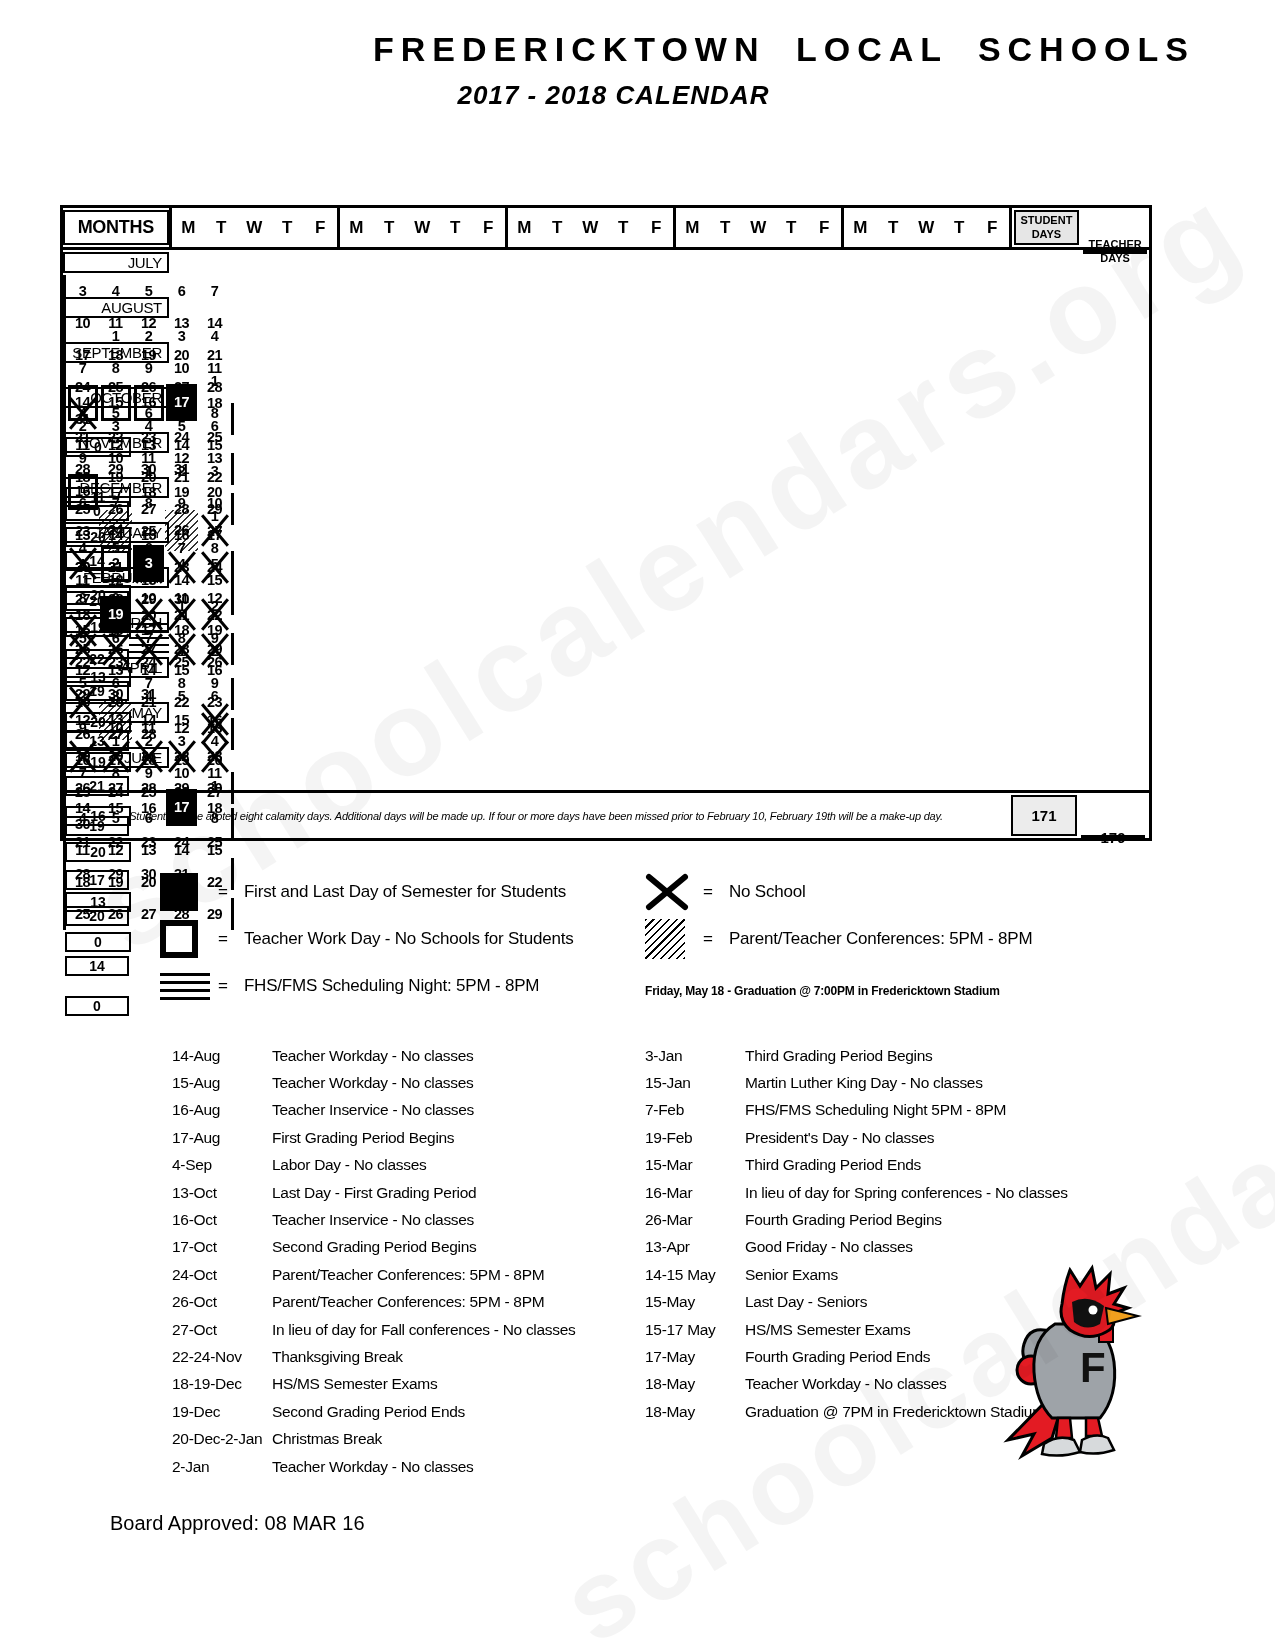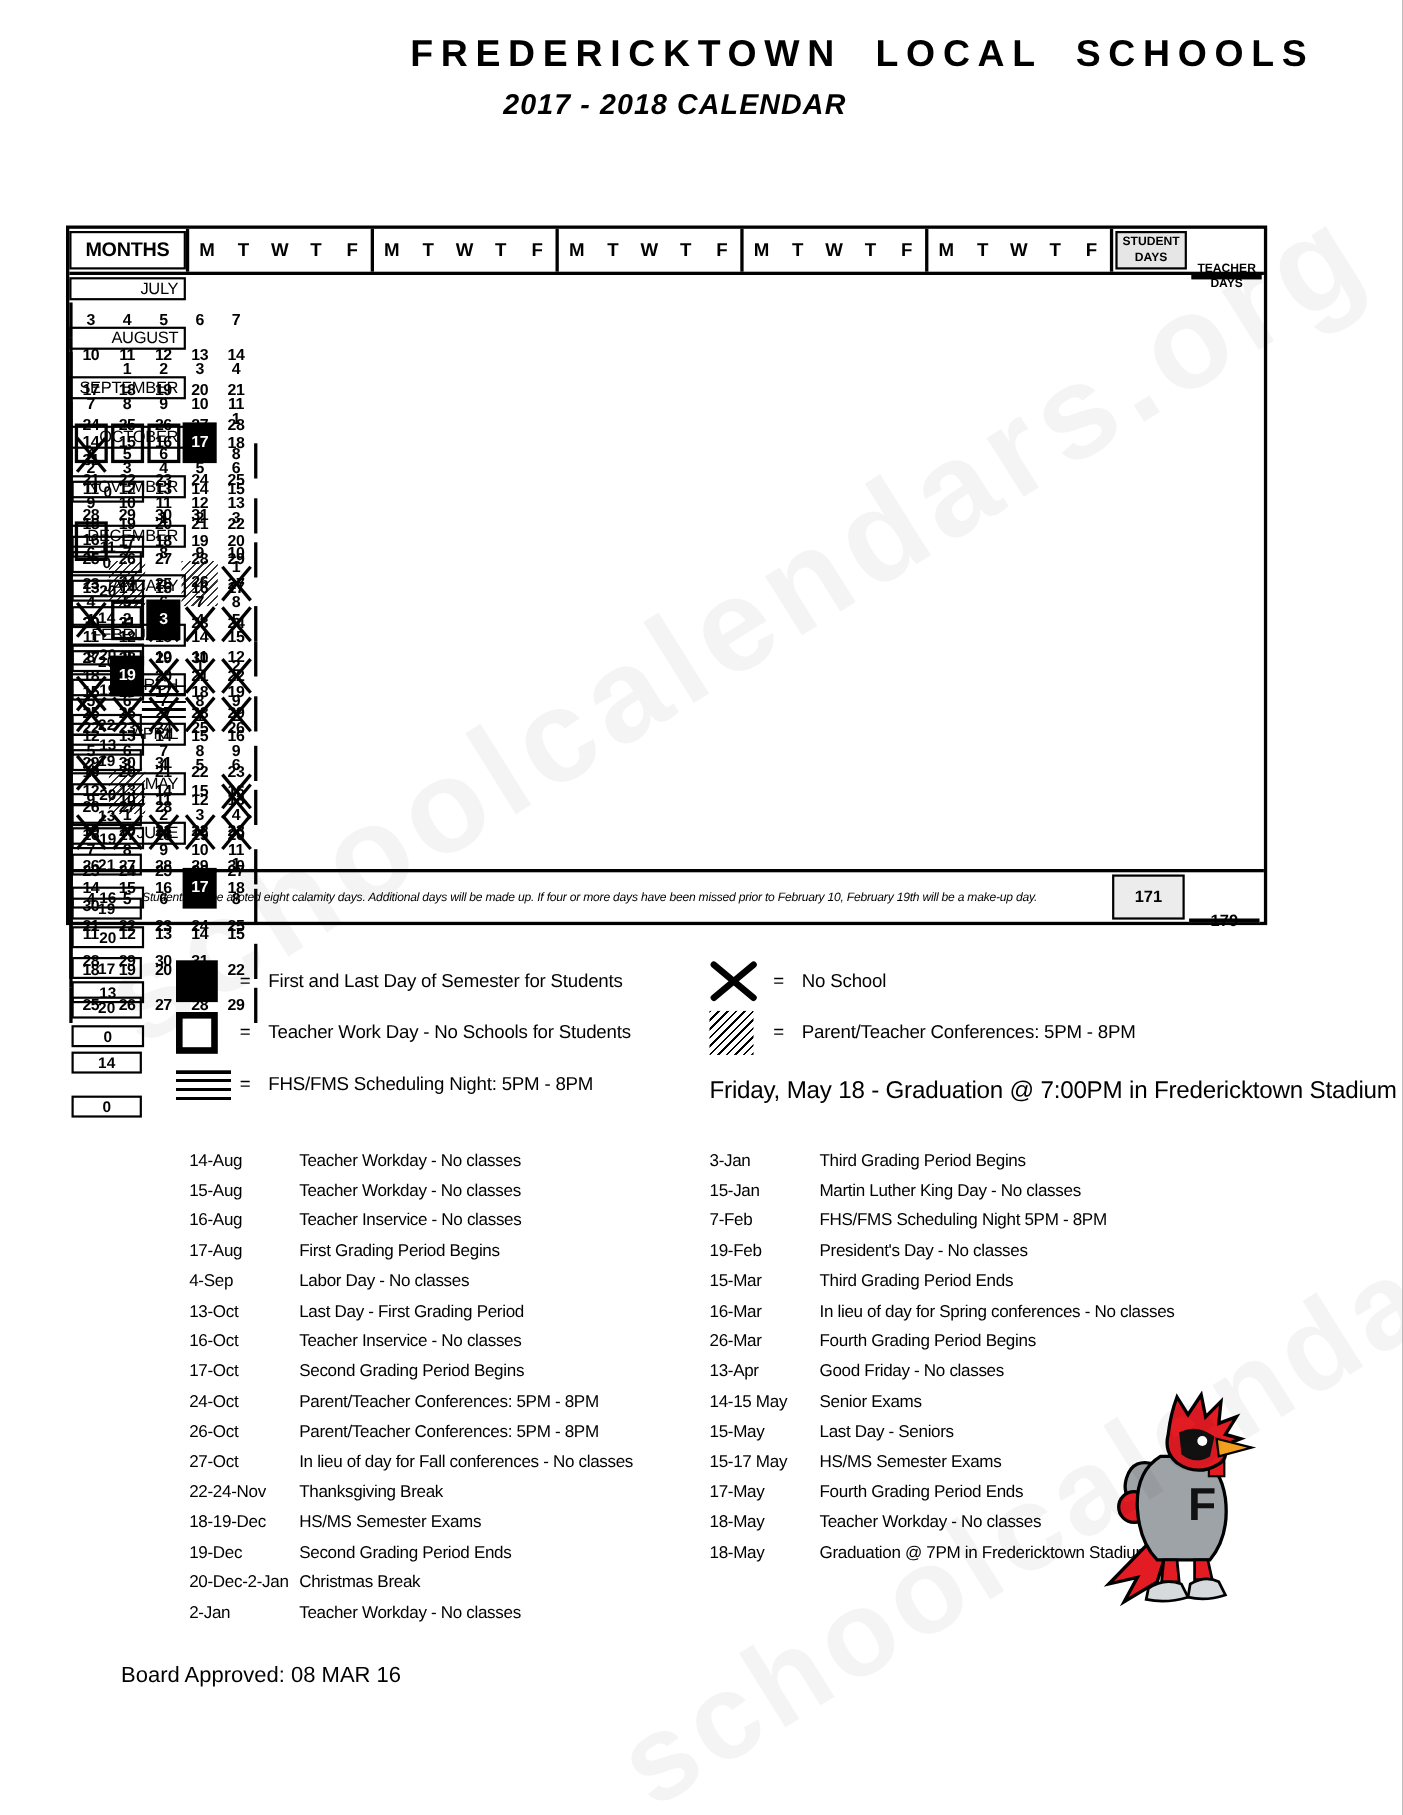--- a/index.html
+++ b/index.html
@@ -71,22 +71,22 @@
   .lrow { display: flex; align-items: center; height: 40px; margin-bottom: 7px; }
   .licon { width: 52px; display: flex; align-items: center; }
   .ic-black { width: 38px; height: 38px; background: #000; }
   .ic-box   { width: 38px; height: 38px; border: 6px solid #000; }
   .ic-lines { width: 50px; height: 27px;
               background: repeating-linear-gradient(180deg, #000 0 3px, transparent 3px 8px); }
   .ic-hatch { width: 40px; height: 40px;
               background: repeating-linear-gradient(135deg, #000 0 1.6px, transparent 1.6px 5.5px); }
   .leq { font-size: 17px; margin: 0 16px 0 6px; }
   .ltext { font-size: 17px; letter-spacing: -0.2px; }
-  .gradline { font-size: 22px; letter-spacing: -0.2px; margin-top: 12px; height: 40px;
-              display: flex; align-items: center; }
+  .gradline { font-size: 12px; letter-spacing: -0.2px; margin-top: 12px; height: 40px;
+              display: flex; align-items: center; font-weight: bold; }
   
   .events-left  { position: absolute; left: 172px; top: 1042px; width: 470px; z-index: 2; }
   .events-right { position: absolute; left: 645px; top: 1042px; width: 480px; z-index: 2; }
   .evrow { display: flex; height: 27.4px; align-items: center; }
   .evdate { width: 100px; font-size: 15.5px; letter-spacing: -0.3px; flex-shrink: 0; }
   .evdesc { font-size: 15.5px; letter-spacing: -0.3px; white-space: nowrap; }
   
   .mascot { position: absolute; left: 1000px; top: 1262px; width: 150px; height: 200px; z-index: 3; }
   .board { position: absolute; left: 110px; top: 1512px; font-size: 20px; z-index: 2; }
 </style>

